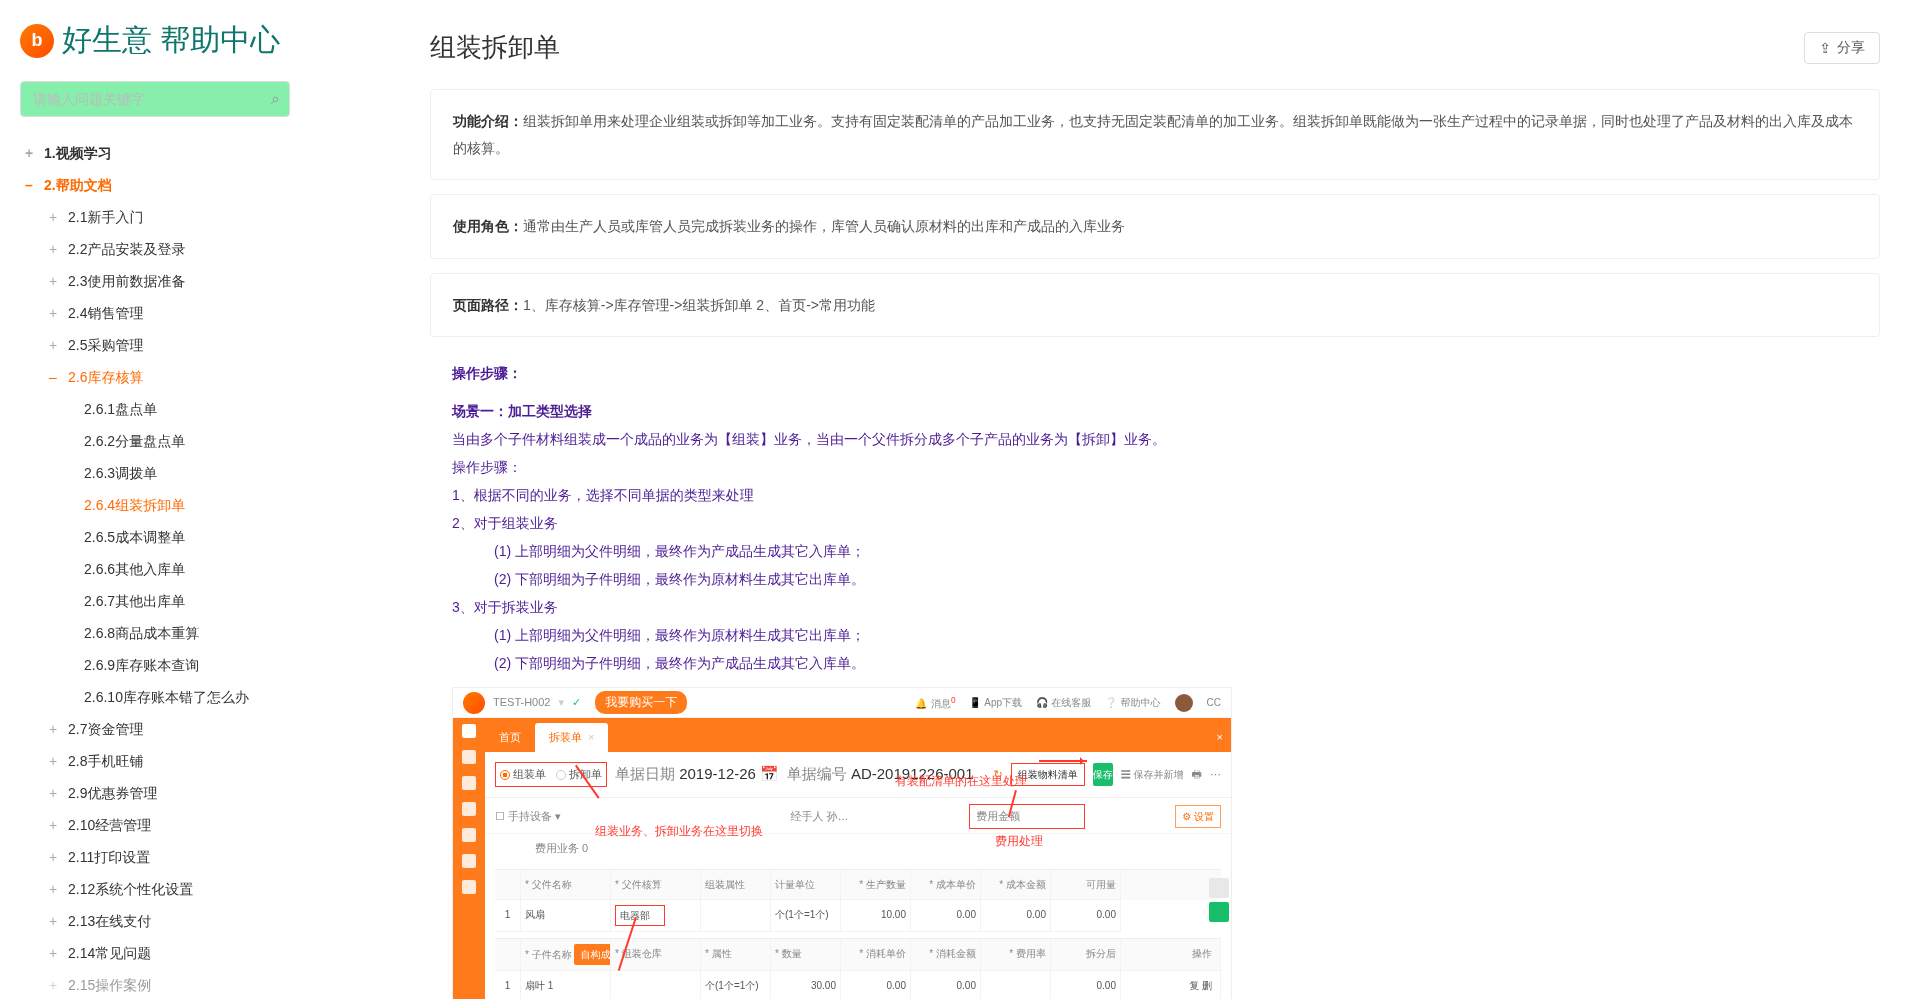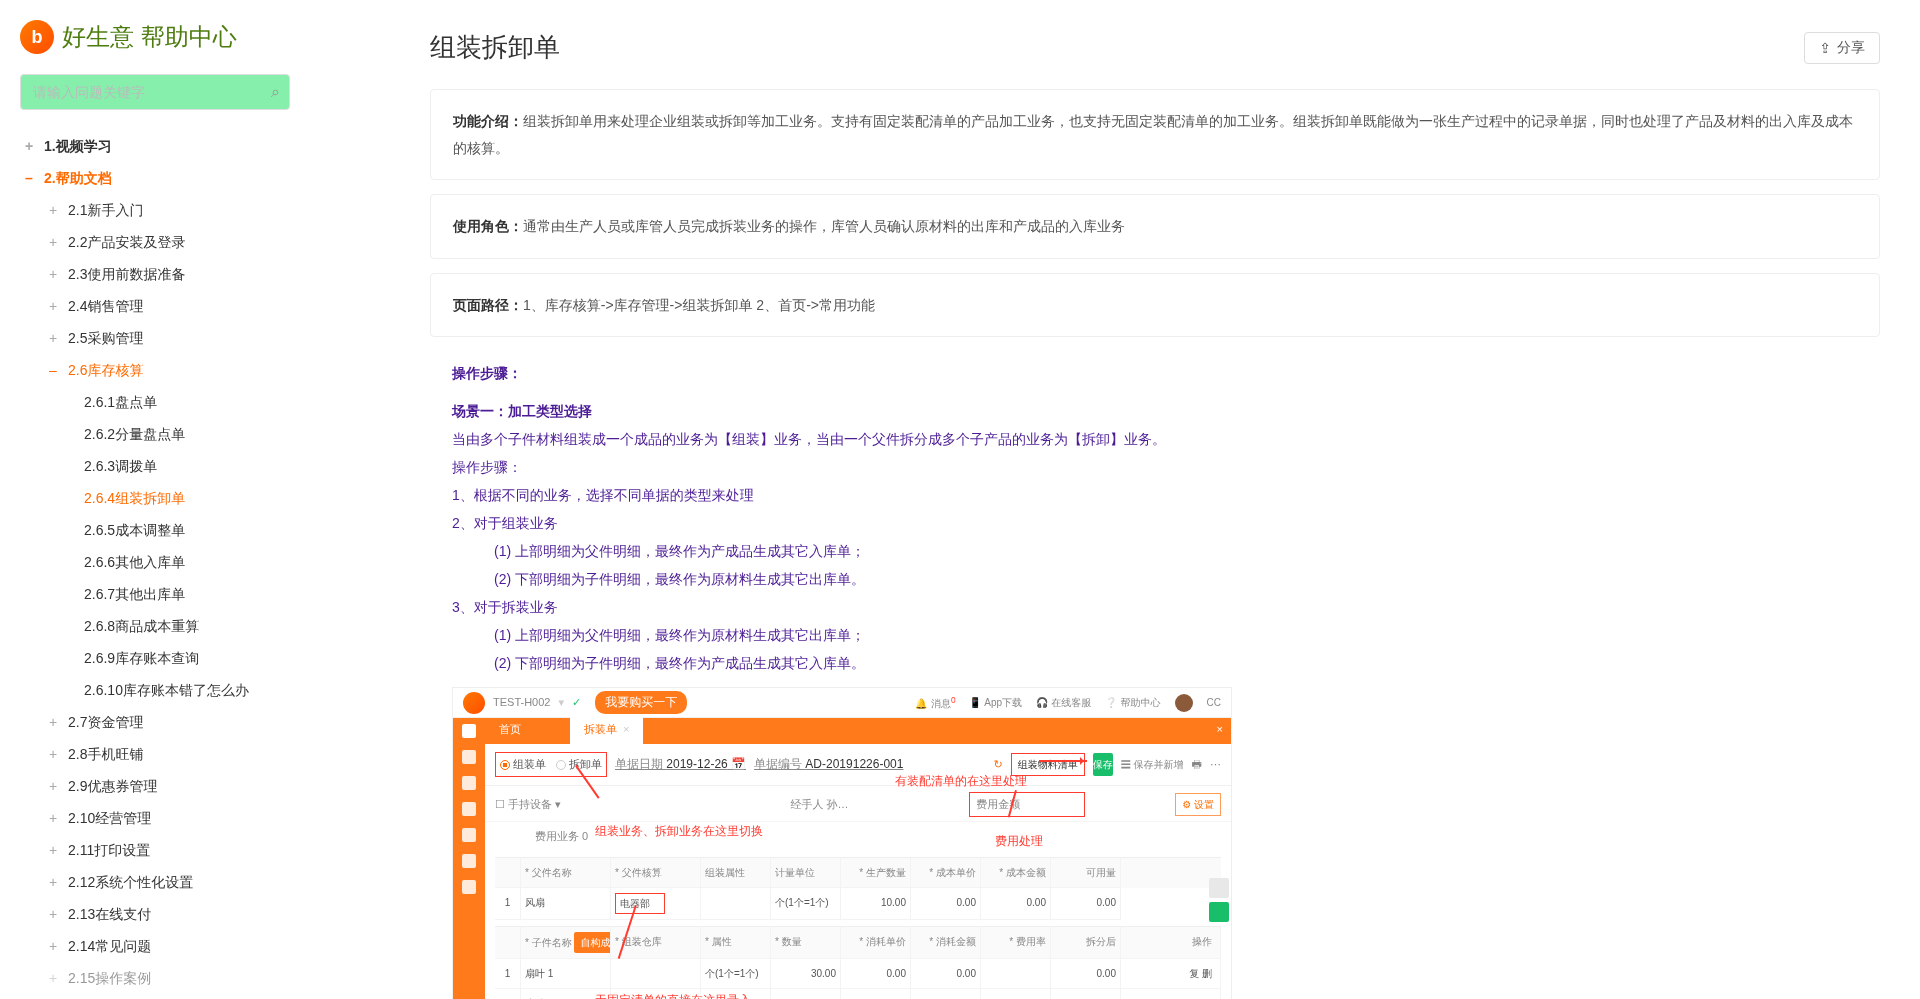--- a/index.html
+++ b/index.html
@@ -1,21 +1,21 @@
 <!DOCTYPE html>
 <html><head>
 <meta charset="utf-8">
 <style>
 * { margin: 0; padding: 0; box-sizing: border-box; }
 body { font-family: "Microsoft YaHei", "Helvetica Neue", Arial, sans-serif; font-size: 14px; color: #333; background: #fff; }
 .container { display: flex; width: 1920px; min-height: 999px; }
 .sidebar { width: 310px; padding: 20px 20px 0 20px; flex-shrink: 0; }
 .logo-row { display: flex; align-items: center; margin-bottom: 20px; }
 .logo-icon { width: 34px; height: 34px; border-radius: 50%; background: linear-gradient(135deg,#ff7a00,#ff4d00); margin-right: 8px; display: flex; align-items: center; justify-content: center; color: #fff; font-weight: bold; font-size: 18px; }
-.logo-text { font-size: 24px; font-weight: 400; color: #4d7c0f; }
+.logo-text { font-size: 30px; font-weight: 400; color: #0f766e; }
 .search-box { position: relative; margin-bottom: 20px; }
 .search-input { width: 100%; height: 36px; border: 1px solid #ddd; border-radius: 4px; padding: 0 36px 0 12px; font-size: 14px; outline: none; background: #86efac; }
 .search-input::placeholder { color: #bbb; }
 .search-icon { position: absolute; right: 10px; top: 50%; transform: translateY(-50%); color: #999; font-size: 16px; }
 .nav { list-style: none; }
 .nav li { line-height: 32px; cursor: pointer; display: flex; align-items: center; }
 .nav .l1 { padding-left: 0; font-weight: bold; color: #333; }
 .nav .l2 { padding-left: 24px; color: #333; }
 .nav .l3 { padding-left: 64px; color: #333; font-weight: normal; }
 .nav .active { color: #ff6a00; }
@@ -34,30 +34,30 @@
 .ss-topbar { height: 30px; background: #fff; border-bottom: 1px solid #eee; display: flex; align-items: center; padding: 0 10px; gap: 8px; }
 .ss-logo { width: 22px; height: 22px; border-radius: 50%; background: linear-gradient(135deg,#ff7a00,#ff4d00); }
 .ss-top-right { margin-left: auto; display: flex; gap: 14px; color: #888; align-items: center; }
 .ss-top-right span { font-size: 10px; }
 .ss-avatar { width: 18px; height: 18px; border-radius: 50%; background: #8a5a3a; }
 .ss-body { display: flex; }
 .ss-leftnav { width: 32px; background: #ff7a1a; display: flex; flex-direction: column; align-items: center; padding-top: 6px; gap: 12px; }
 .ss-leftnav .nv { width: 14px; height: 14px; background: rgba(255,255,255,0.85); border-radius: 2px; }
 .ss-leftnav .nv.home { background:#fff; }
 .ss-content { flex: 1; }
-.ss-tabs { height: 26px; background: #ff7a1a; display: flex; align-items: flex-end; gap: 35px; }
+.ss-tabs { height: 34px; background: #ff7a1a; display: flex; align-items: flex-end; }
 .ss-tab { padding: 4px 14px; color: #fff; font-size: 11px; }
 .ss-tab.active { background: #fff; color: #ff6a00; border-radius: 3px 3px 0 0; }
 .ss-tab .x { margin-left: 6px; color: #ccc; }
 .ss-toolbar { display: flex; align-items: center; gap: 8px; padding: 8px 10px; border-bottom: 1px solid #f0f0f0; position: relative; }
 .ss-radio { display: inline-flex; align-items: center; gap: 3px; font-size: 11px; }
 .ss-radio .dot { width: 10px; height: 10px; border: 1px solid #ff6a00; border-radius: 50%; display: inline-block; }
 .ss-radio.sel .dot { background: radial-gradient(circle,#ff6a00 0 40%,#fff 45% 100%); }
 .ss-radio-box { border: 1px solid #ff3b30; padding: 1px 4px; display: inline-flex; gap: 10px; }
-.ss-field { color: #888; font-size: 12px; text-decoration: underline; }
+.ss-field { color: #888; font-size: 15px; }
 .ss-btn-out { border: 1px solid #ff3b30; color: #333; padding: 1px 6px; font-size: 10px; }
 .ss-btn-gr { background: #19be6b; color: #fff; padding: 2px 0; border-radius: 2px; font-size: 10px; }
 .ss-toolbar-right { margin-left: auto; display: flex; align-items: center; gap: 8px; }
 .red-note { color: #ff3b30; font-size: 12px; position: absolute; margin-top: 16px; }
 .red-arrow { position: absolute; background: #ff3b30; height: 1.5px; }
 .red-arrow::after { content: ""; position: absolute; right: -1px; top: -3px; border: 4px solid transparent; border-left-color: #ff3b30; }
 .red-diag { position: absolute; width: 1.5px; background: #ff3b30; transform-origin: top left; }
 .ss-row2 { display: flex; padding: 6px 10px 4px; gap: 30px; align-items: center; color: #888; font-size: 11px; border-bottom: 1px solid #f5f5f5; }
 .ss-feebox { border: 1px solid #ff3b30; padding: 1px 64px 1px 6px; color: #888; margin-left: auto; margin-right: 60px; }
 .ss-row3 { padding: 4px 10px 10px 50px; color: #888; font-size: 11px; position: relative; }

